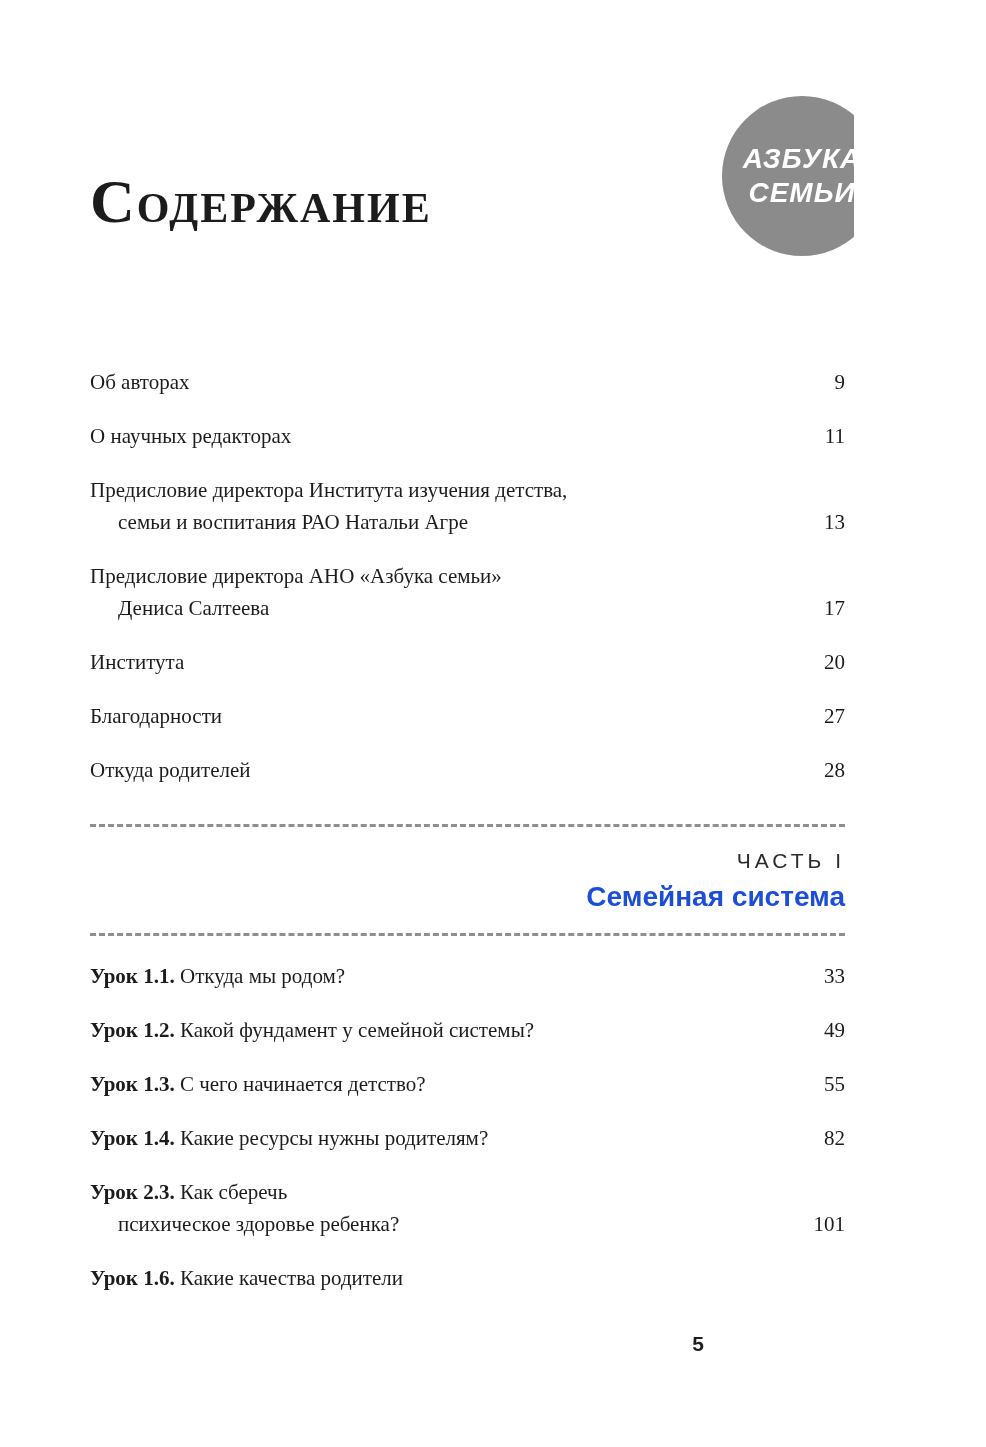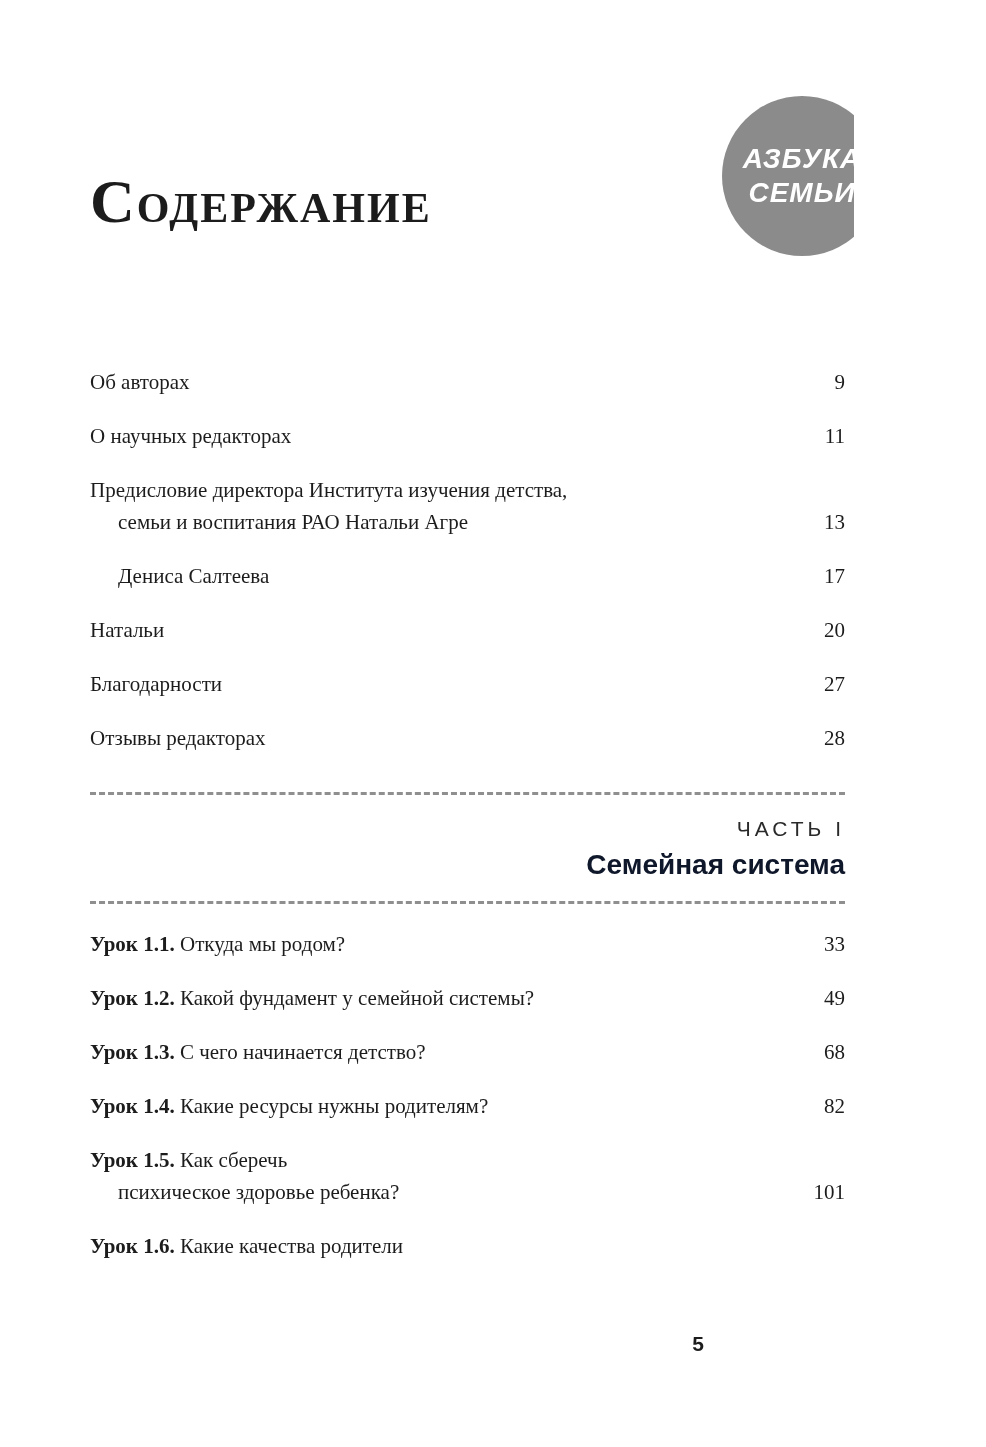--- a/index.html
+++ b/index.html
@@ -81,21 +81,21 @@
   }
   .part-label {
     font-size: 21px;
     letter-spacing: 4px;
     color: #2a2a2a;
     margin-bottom: 8px;
   }
   .part-title {
     font-size: 28px;
     font-weight: bold;
-    color: #0f172a;
+    color: #1d4ed8;
   }
   
   .folio {
     position: absolute;
     right: 150px;
     top: 1332px;
     font-family: "Liberation Sans", sans-serif;
     font-weight: bold;
     font-size: 21px;
     color: #1c1c1c;
@@ -132,40 +132,43 @@
         <div class="entry">
           <div class="entry-line">
             <span class="entry-text">Предисловие директора Института изучения детства,</span>
           </div>
           <div class="entry-line cont">
             <span class="entry-text">семьи и воспитания РАО Натальи Агре</span>
             <span class="entry-page">13</span>
           </div>
         </div>
         <div class="entry">
+          <div class="entry-line">
+            <span class="entry-text">Предисловие директора АНО «Азбука семьи»</span>
+          </div>
           <div class="entry-line cont">
             <span class="entry-text">Дениса Салтеева</span>
             <span class="entry-page">17</span>
           </div>
         </div>
         <div class="entry">
           <div class="entry-line">
-            <span class="entry-text">Натальи</span>
+            <span class="entry-text">Института</span>
             <span class="entry-page">20</span>
           </div>
         </div>
         <div class="entry">
           <div class="entry-line">
             <span class="entry-text">Благодарности</span>
             <span class="entry-page">27</span>
           </div>
         </div>
         <div class="entry">
           <div class="entry-line">
-            <span class="entry-text">Отзывы редакторах</span>
+            <span class="entry-text">Откуда родителей</span>
             <span class="entry-page">28</span>
           </div>
         </div>
       </div>
 
     <div class="part-block">
       <hr class="dash-rule">
       <div class="part-heading">
         <div class="part-label">ЧАСТЬ I</div>
         <div class="part-title">Семейная система</div>
@@ -182,32 +185,32 @@
         </div>
         <div class="entry">
           <div class="entry-line">
             <span class="entry-text"><b>Урок 1.2. </b>Какой фундамент у семейной системы?</span>
             <span class="entry-page">49</span>
           </div>
         </div>
         <div class="entry">
           <div class="entry-line">
             <span class="entry-text"><b>Урок 1.3. </b>С чего начинается детство?</span>
-            <span class="entry-page">68</span>
+            <span class="entry-page">55</span>
           </div>
         </div>
         <div class="entry">
           <div class="entry-line">
             <span class="entry-text"><b>Урок 1.4. </b>Какие ресурсы нужны родителям?</span>
             <span class="entry-page">82</span>
           </div>
         </div>
         <div class="entry">
           <div class="entry-line">
-            <span class="entry-text"><b>Урок 1.5. </b>Как сберечь</span>
+            <span class="entry-text"><b>Урок 2.3. </b>Как сберечь</span>
           </div>
           <div class="entry-line cont">
             <span class="entry-text">психическое здоровье ребенка?</span>
             <span class="entry-page">101</span>
           </div>
         </div>
         <div class="entry">
           <div class="entry-line">
             <span class="entry-text"><b>Урок 1.6. </b>Какие качества родители</span>
           </div>

